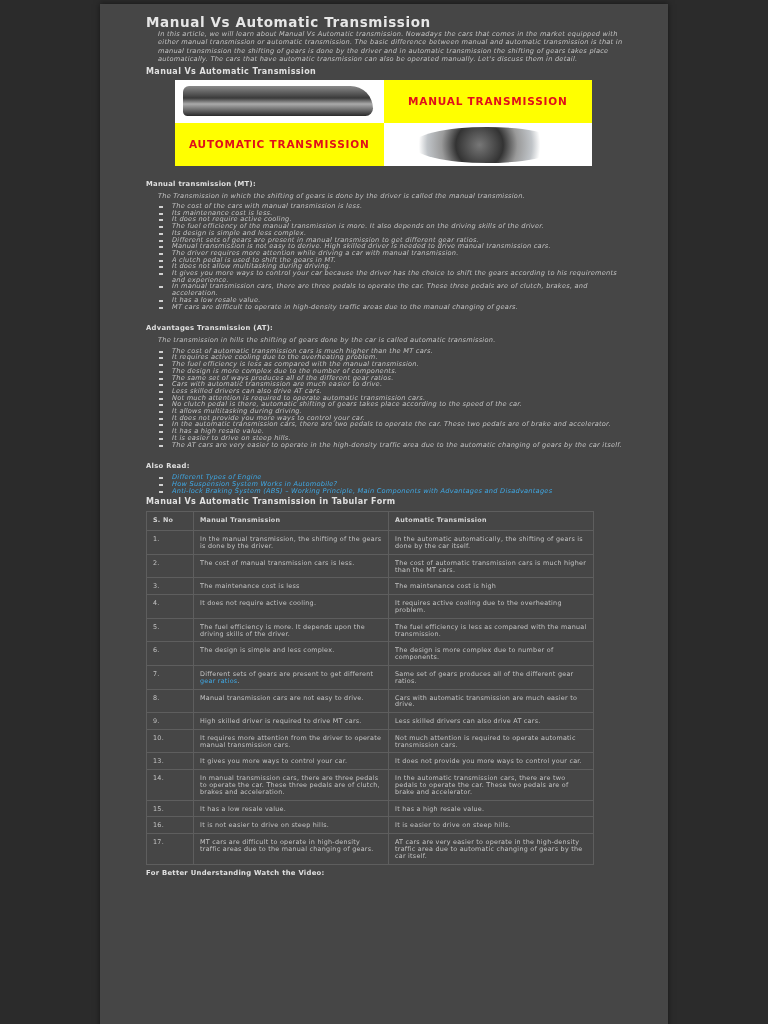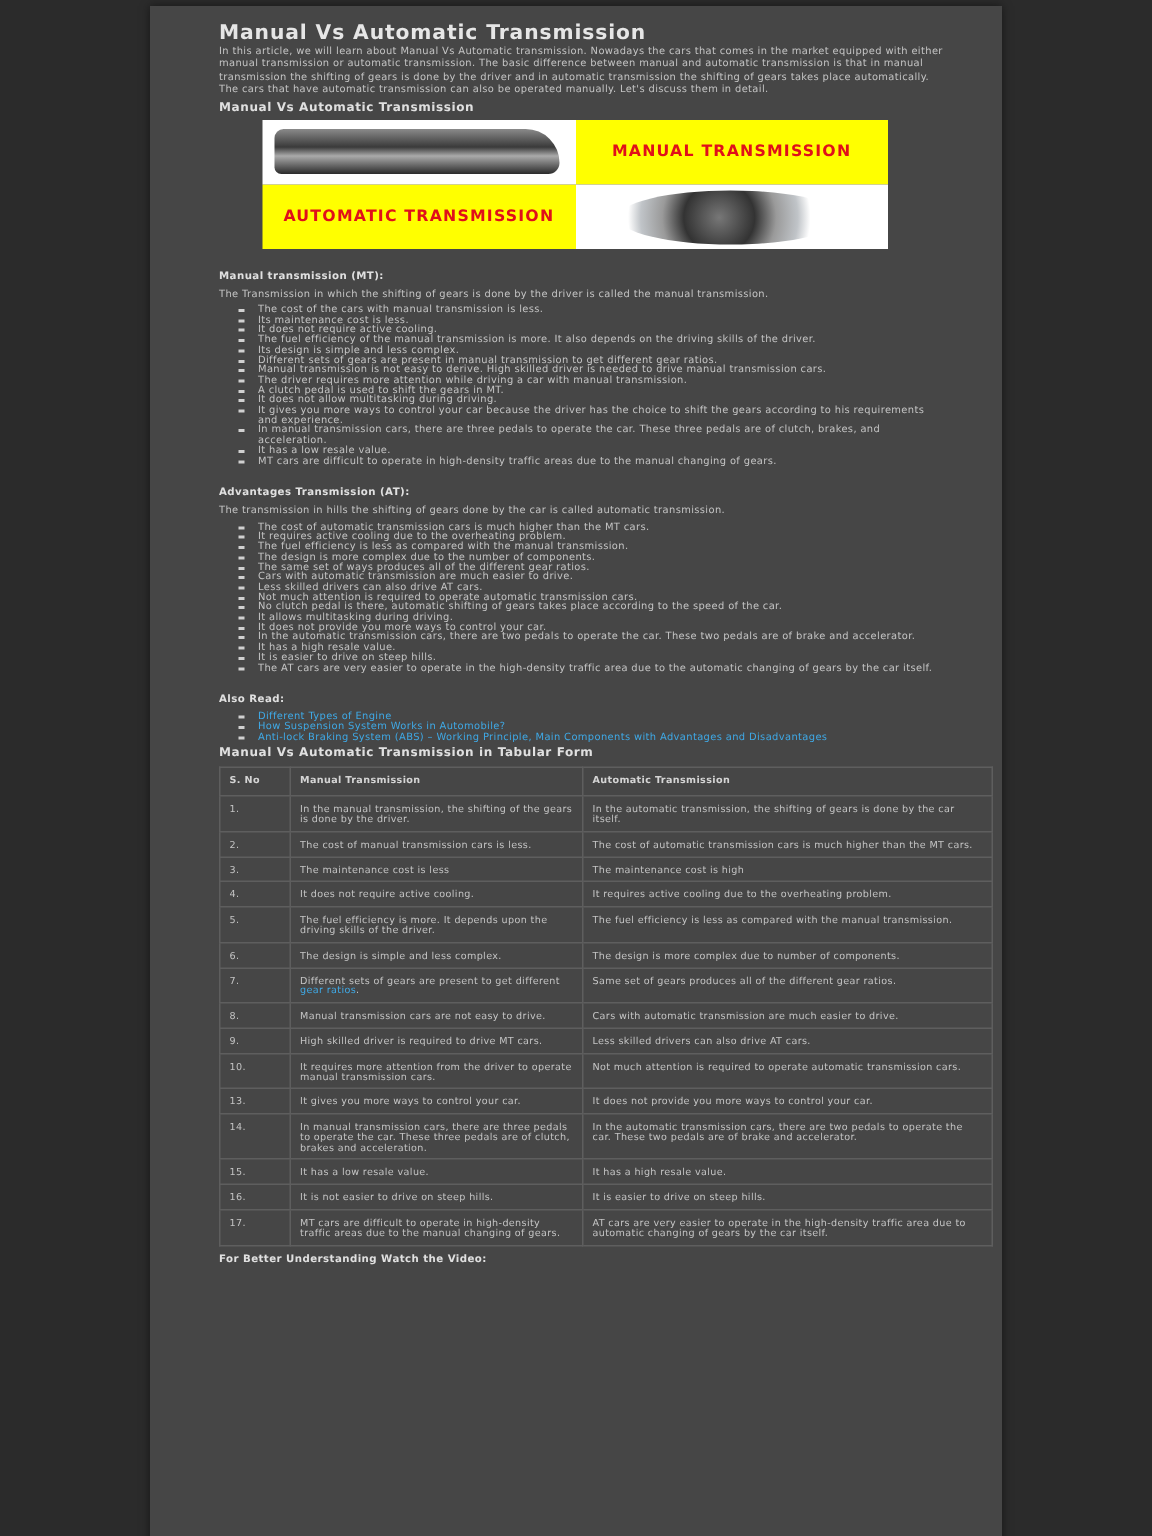--- a/index.html
+++ b/index.html
@@ -14,21 +14,21 @@
     position: absolute; left: 100px; top: 4px; width: 568px; height: 1030px;
     background: #464646;
     box-shadow: 0 0 6px rgba(0,0,0,0.5);
     padding: 10px 38px 0 46px;
   }
   h1 {
     margin: 0; font-size: 13.5px; font-weight: bold; color: #e6e6e6;
     letter-spacing: 0.6px; line-height: 16px;
   }
   .meta { font-size: 7px; color: #bdbdbd; line-height: 9px; margin-bottom: 5px; letter-spacing: 0.2px; }
-  p { margin: 0 0 3px 0; font-size: 6.6px; line-height: 8.4px; color: #c4c4c4; letter-spacing: 0.25px; }
+  p { margin: 0 0 3px 12px; font-size: 6.6px; line-height: 8.4px; color: #c4c4c4; letter-spacing: 0.25px; font-style: italic; }
   h2 { margin: 2px 0 3px 0; font-size: 8px; font-weight: bold; color: #e0e0e0; letter-spacing: 0.4px; line-height: 10px; }
   h3 { margin: 14px 0 3px 0; font-size: 6.8px; font-weight: bold; color: #e0e0e0; letter-spacing: 0.3px; line-height: 9px; }
   .hero {
     width: 417px; height: 86px; margin: 2px 0 6px 29px; position: relative;
     display: grid; grid-template-columns: 50% 50%; grid-template-rows: 50% 50%;
   }
   .cell-img { background: #fff; position: relative; overflow: hidden; }
   .cell-yellow {
     background: #ffff00; display: flex; align-items: center; justify-content: center;
     text-align: center; color: #e0101a; font-weight: bold; font-size: 10.5px;
@@ -37,31 +37,31 @@
   .gearbox1 {
     position: absolute; left: 8px; top: 6px; width: 190px; height: 30px;
     background: linear-gradient(180deg,#8a8a8a,#3a3a3a 40%,#aaa 60%,#2a2a2a);
     border-radius: 8px 30px 10px 6px;
   }
   .gearbox2 {
     position: absolute; left: 28px; top: 4px; width: 150px; height: 36px;
     background: radial-gradient(circle at 45% 50%, #777 0, #333 28%, #9a9a9a 45%, #c0c4c8 62%, #fff 72%);
     border-radius: 50%;
   }
-  ul { margin: 0 0 3px 0; padding-left: 26px; list-style: none; }
+  ul { margin: 0 0 3px 0; padding-left: 26px; list-style: none; font-style: italic; }
   li {
     font-size: 6.6px; line-height: 6.7px; color: #c4c4c4; letter-spacing: 0.25px;
     position: relative; margin-bottom: 0;
   }
   li::before {
     content: ""; position: absolute; left: -13px; top: 3px; width: 4px; height: 2px; background: #d0d0d0;
   }
   a, .link { color: #3fa9e6; text-decoration: none; }
   table {
-    border-collapse: collapse; width: 516px; margin: 4px 0 4px 0;
+    border-collapse: collapse; width: 448px; margin: 4px 0 4px 0;
     font-size: 6.4px; letter-spacing: 0.25px; color: #c4c4c4;
   }
   td, th {
     border: 1px solid #5e5e5e; text-align: left; vertical-align: top;
     padding: 5px 6px 4px 6px; line-height: 6.8px; font-weight: normal;
   }
   th { font-weight: bold; color: #d4d4d4; padding: 5px 6px 6px 6px; }
   td.sno { width: 47px; }
   td.mt { width: 195px; }
   .video-title { margin-top: 4px; }
@@ -137,21 +137,21 @@
       <tr>
         <th>S. No</th>
         <th>Manual Transmission</th>
         <th>Automatic Transmission</th>
       </tr>
     </thead>
     <tbody id="table-body">
         <tr>
           <td class="sno">1.</td>
           <td class="mt">In the manual transmission, the shifting of the gears is done by the driver.</td>
-          <td>In the automatic transmission, the shifting of gears is done by the car itself.</td>
+          <td>In the automatic automatically, the shifting of gears is done by the car itself.</td>
         </tr>
         <tr>
           <td class="sno">2.</td>
           <td class="mt">The cost of manual transmission cars is less.</td>
           <td>The cost of automatic transmission cars is much higher than the MT cars.</td>
         </tr>
         <tr>
           <td class="sno">3.</td>
           <td class="mt">The maintenance  cost is less</td>
           <td>The maintenance cost is high</td>

